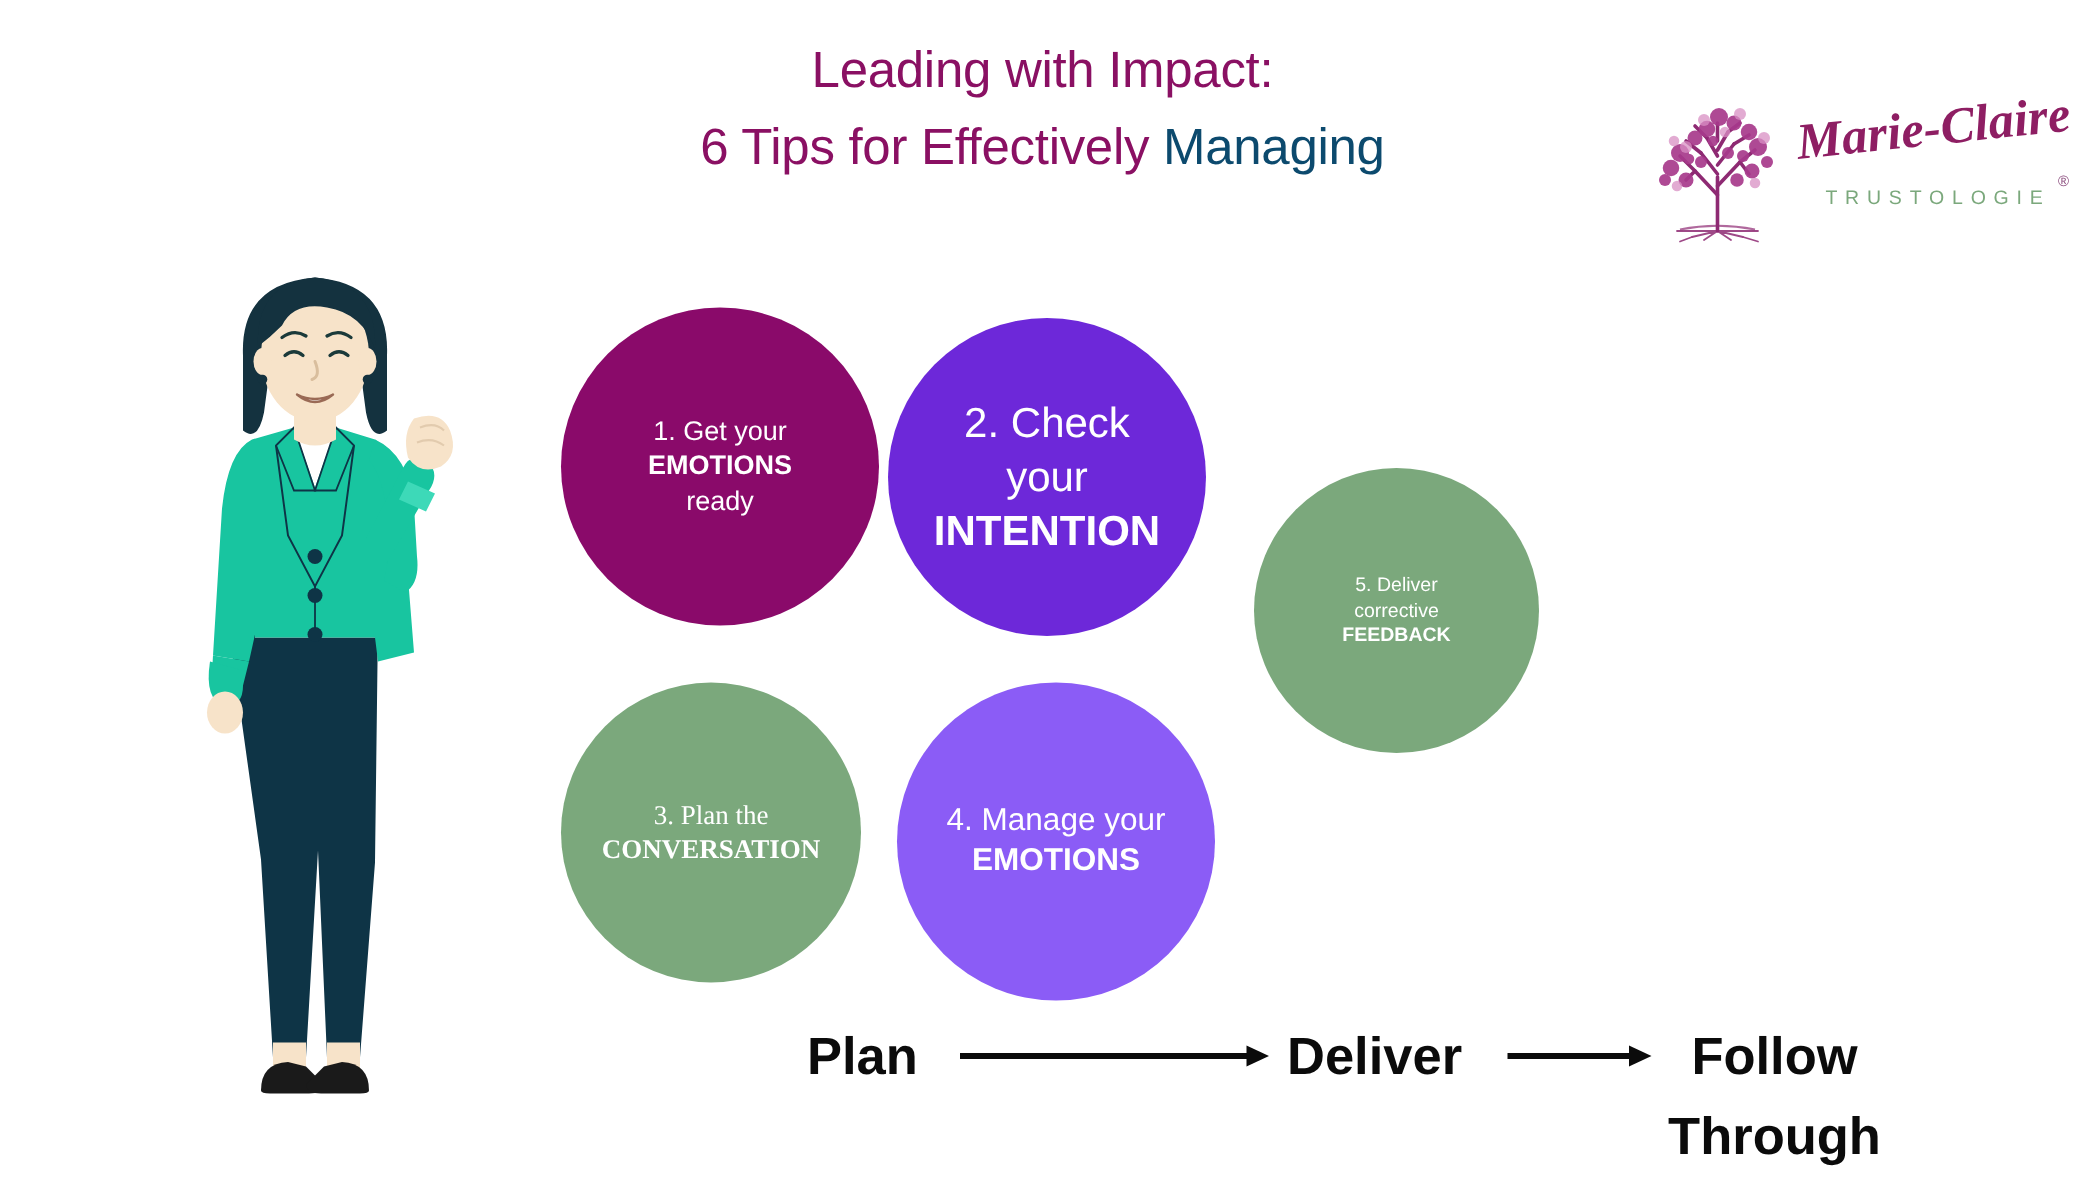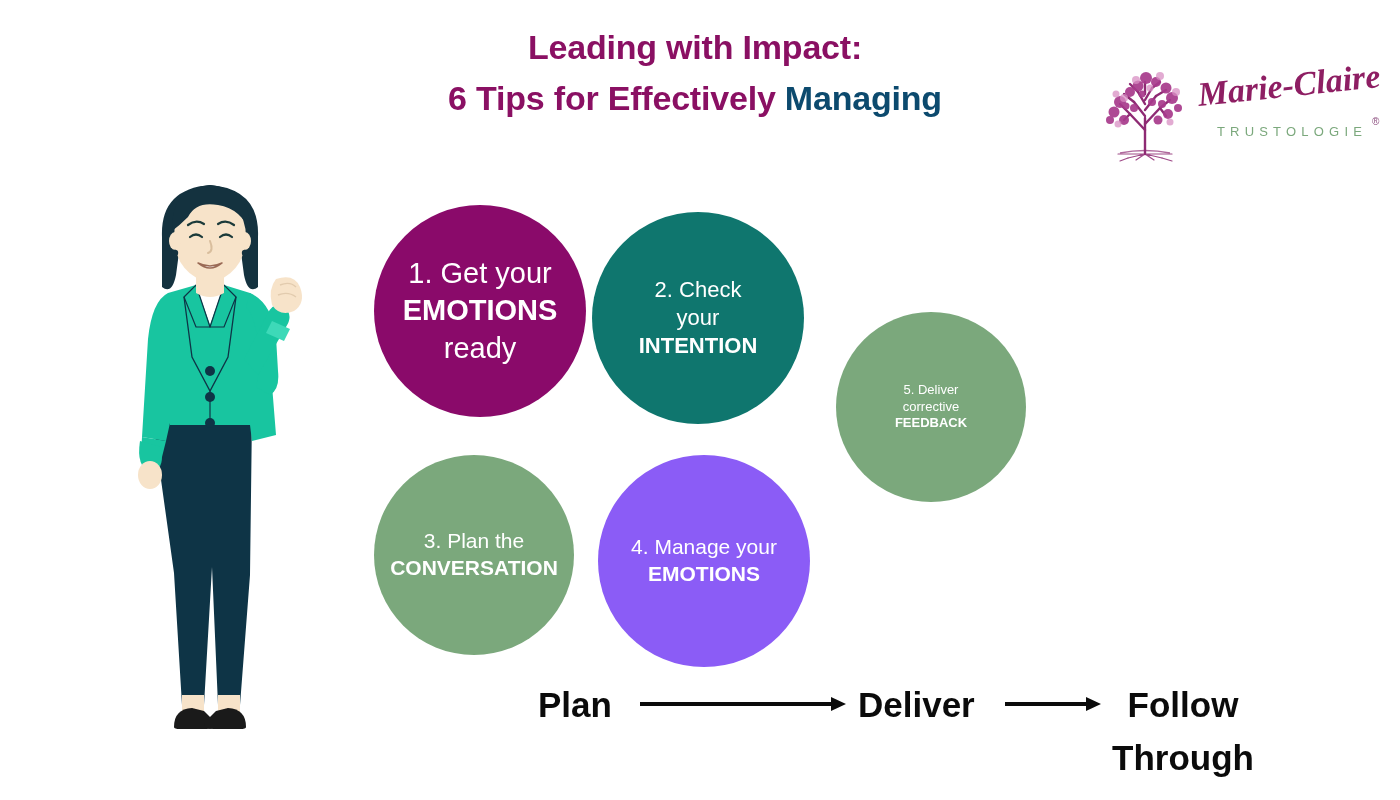--- a/index.html
+++ b/index.html
@@ -19,21 +19,21 @@
     overflow: hidden;
   }
 
   
   .title-block {
     position: absolute;
     left: 395px;
     top: 22px;
     width: 600px;
     text-align: center;
-    font-weight: bold;
+    font-weight: normal;
     font-size: 34px;
     line-height: 51px;
     letter-spacing: -0.2px;
   }
   .t-purple { color: #8A1063; }
   .t-green  { color: #0c4a6e; }
 
   
   .logo {
     position: absolute;
@@ -85,23 +85,23 @@
     text-align: center;
     color: #ffffff;
     box-sizing: border-box;
   }
   .circle .ctext {
     width: 86%;
     line-height: 1.28;
   }
   .circle b { font-weight: bold; }
 
-  .c1 { left: 374px; top: 205px; width: 212px; height: 212px; background: #8A0A6A; font-size: 29px; }
-  .c2 { left: 592px; top: 212px; width: 212px; height: 212px; background: #0f766e; font-size: 22px; }
-  .c3 { left: 374px; top: 455px; width: 200px; height: 200px; background: #7BA87C; font-size: 21px; }
+  .c1 { left: 374px; top: 205px; width: 212px; height: 212px; background: #8A0A6A; font-size: 18px; }
+  .c2 { left: 592px; top: 212px; width: 212px; height: 212px; background: #6d28d9; font-size: 28px; }
+  .c3 { left: 374px; top: 455px; width: 200px; height: 200px; background: #7BA87C; font-size: 18px; font-family: Liberation Serif, serif; }
   .c4 { left: 598px; top: 455px; width: 212px; height: 212px; background: #8b5cf6; font-size: 21px; }
   .c5 { left: 836px; top: 312px; width: 190px; height: 190px; background: #7BA87C; font-size: 13px; }
   .c6 { left: 1050px; top: 304px; width: 214px; height: 214px; background: #27507F; font-size: 21px; }
 
   
   .flow-label {
     position: absolute;
     font-weight: bold;
     font-size: 35px;
     color: #0b0b0b;

